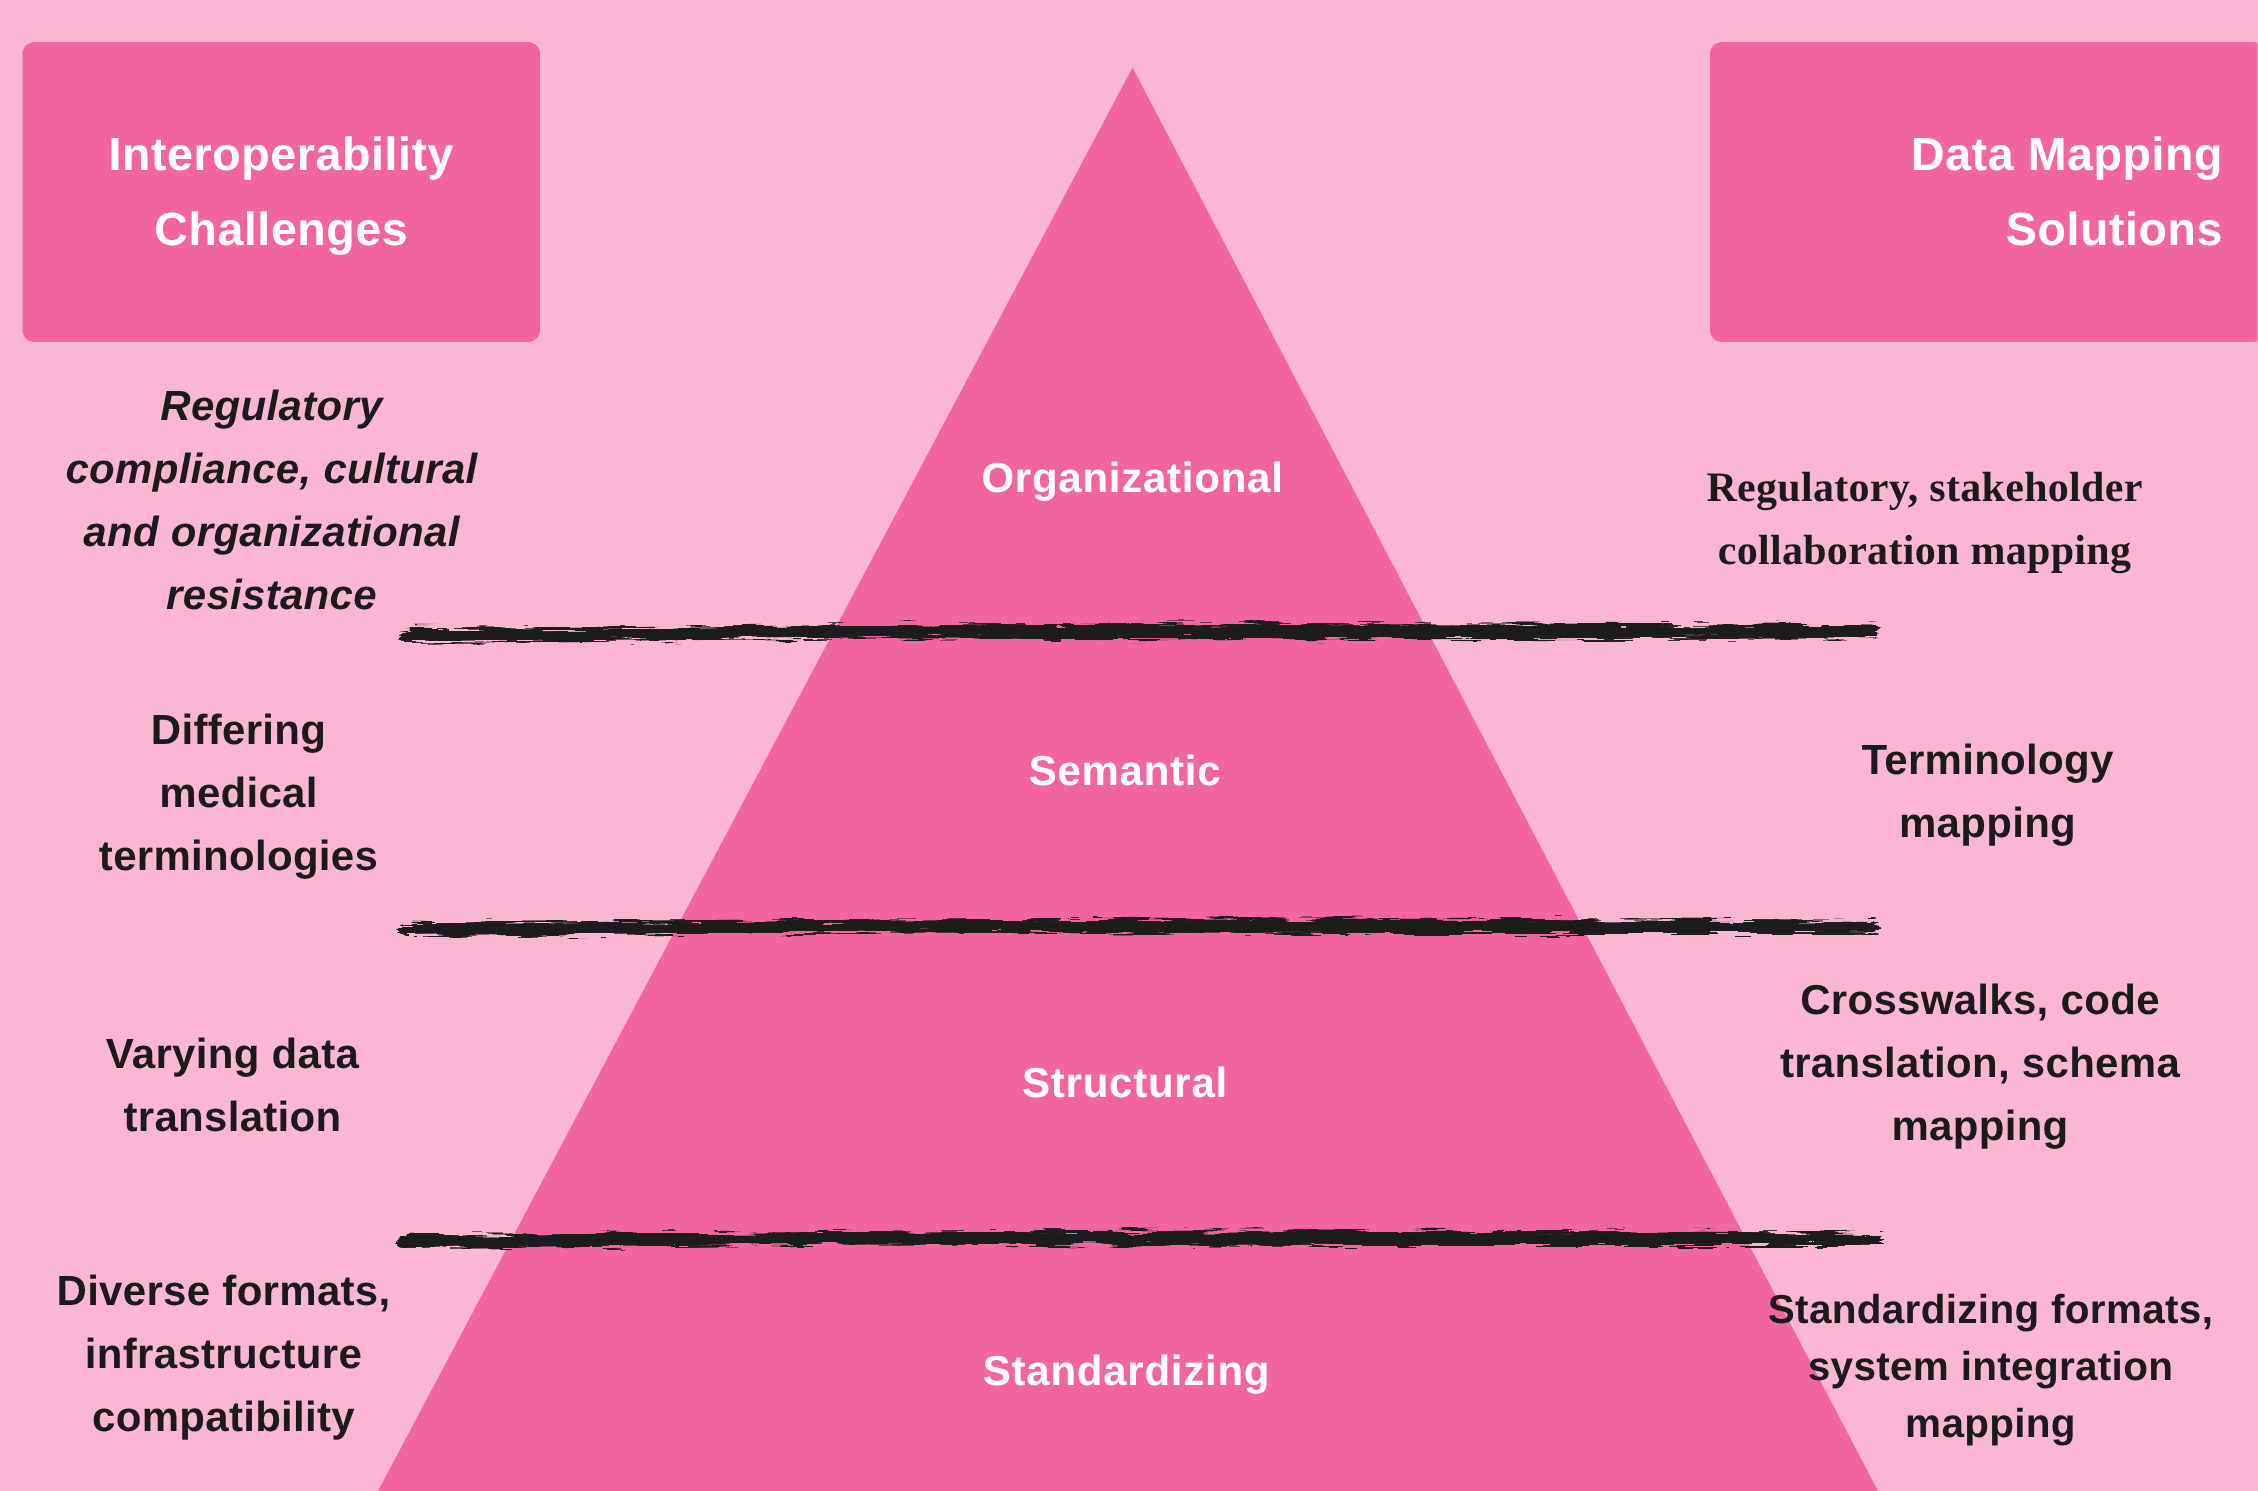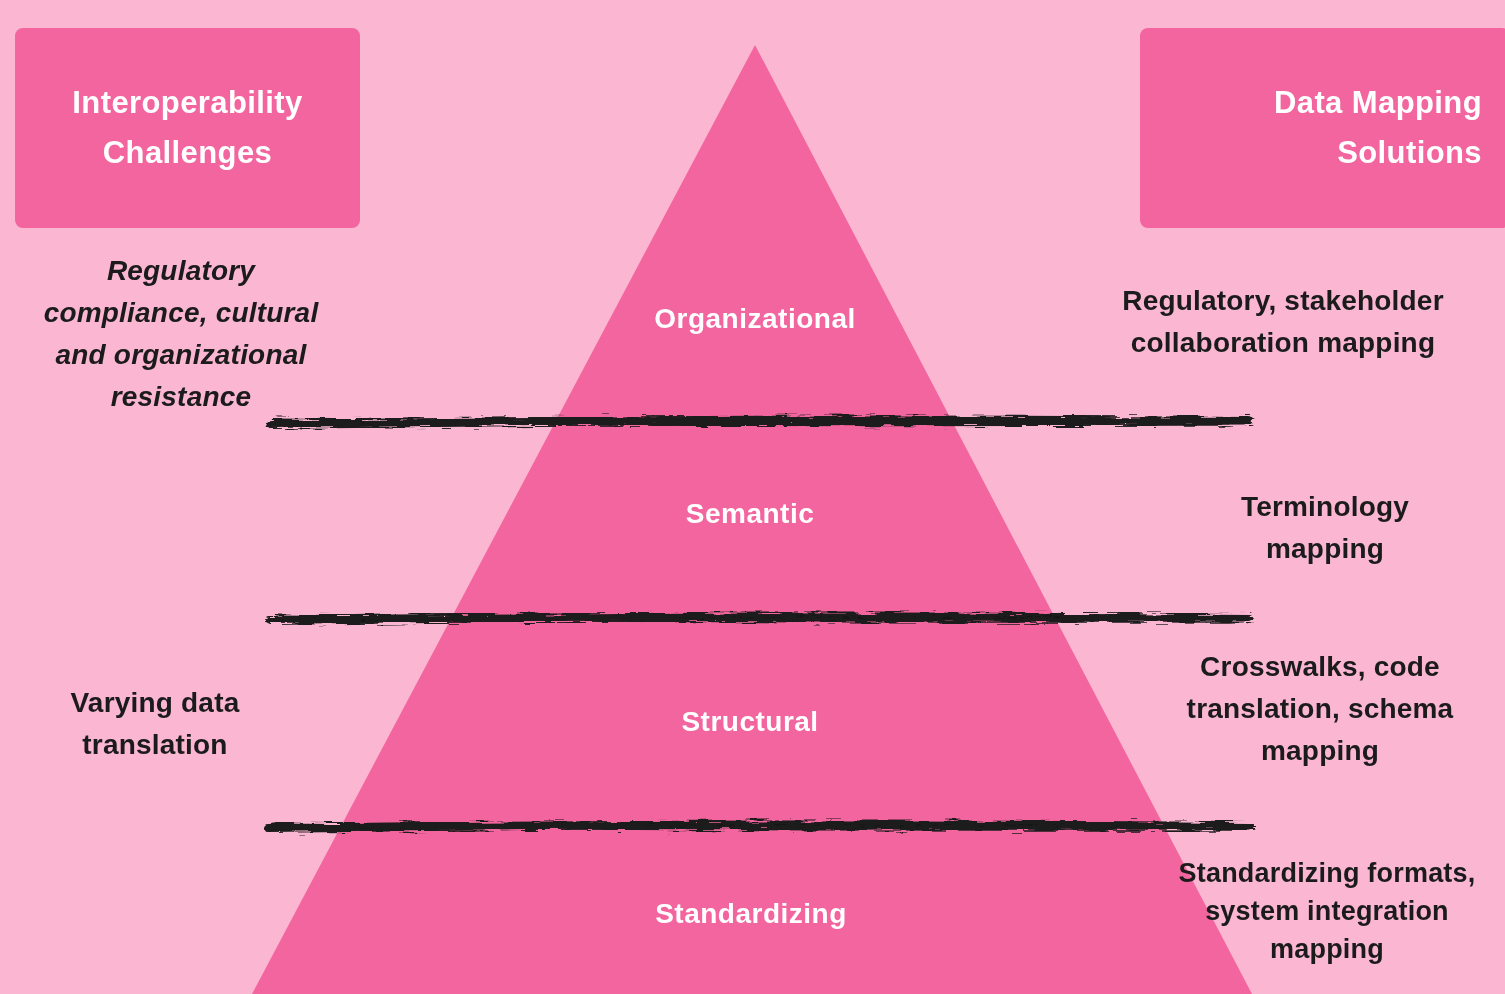--- a/index.html
+++ b/index.html
@@ -84,24 +84,30 @@
 
   <div class="level-label" style="left:555px;top:303px;">Organizational</div>
   <div class="level-label" style="left:550px;top:498px;">Semantic</div>
   <div class="level-label" style="left:550px;top:706px;">Structural</div>
   <div class="level-label" style="left:551px;top:898px;">Standardizing</div>
 
   <div class="side-text" style="left:6px;top:250px;width:350px;font-style:italic;">Regulatory
 compliance, cultural
 and organizational
 resistance</div>
+  <div class="side-text" style="left:9px;top:466px;width:300px;">Differing
+medical
+terminologies</div>
   <div class="side-text" style="left:5px;top:682px;width:300px;">Varying data
 translation</div>
+  <div class="side-text" style="left:0px;top:840px;width:298px;">Diverse formats,
+infrastructure
+compatibility</div>
 
-  <div class="side-text" style="left:1083px;top:280px;width:400px;">Regulatory, stakeholder
+  <div class="side-text" style="left:1083px;top:305px;width:400px;font-family:Liberation Serif, serif;">Regulatory, stakeholder
 collaboration mapping</div>
   <div class="side-text" style="left:1125px;top:486px;width:400px;">Terminology
 mapping</div>
   <div class="side-text" style="left:1120px;top:646px;width:400px;">Crosswalks, code
 translation, schema
 mapping</div>
   <div class="side-text small" style="left:1147px;top:854px;width:360px;">Standardizing formats,
 system integration
 mapping</div>
 

